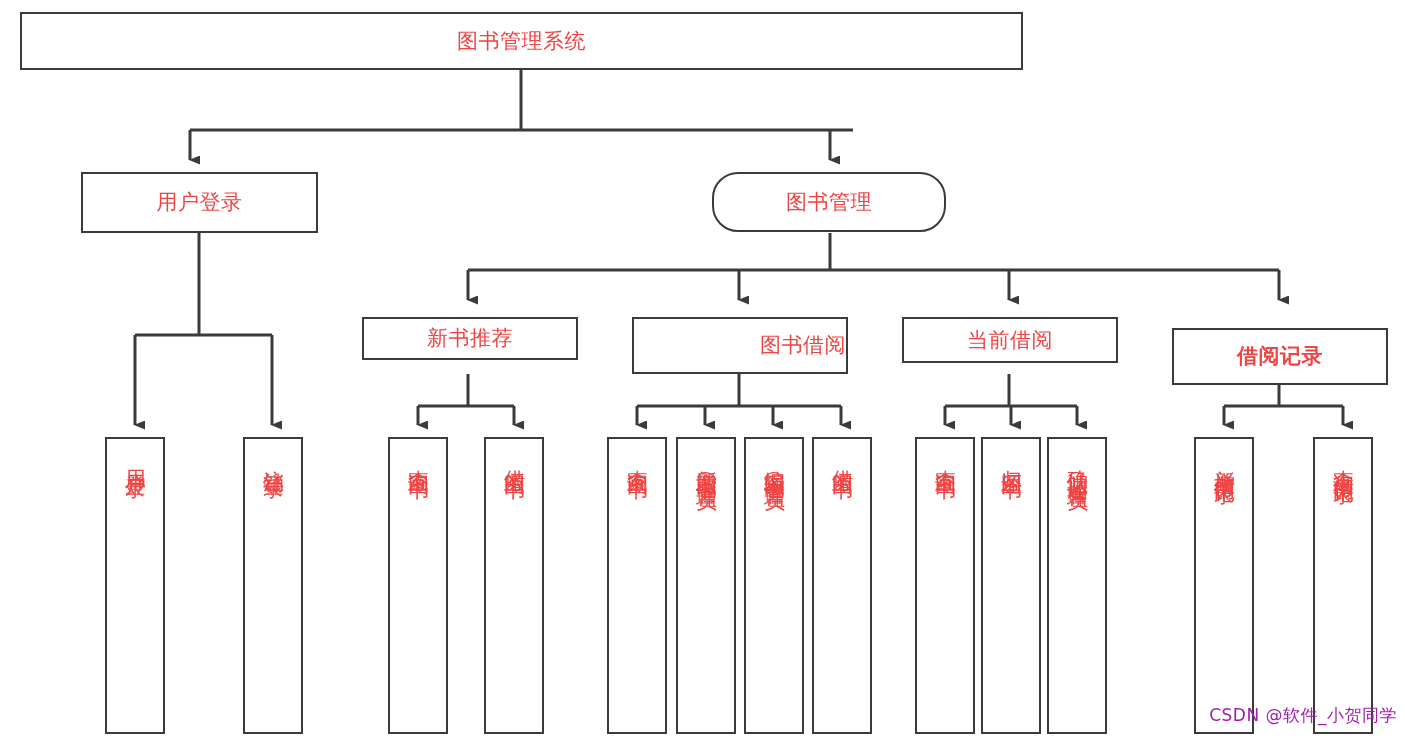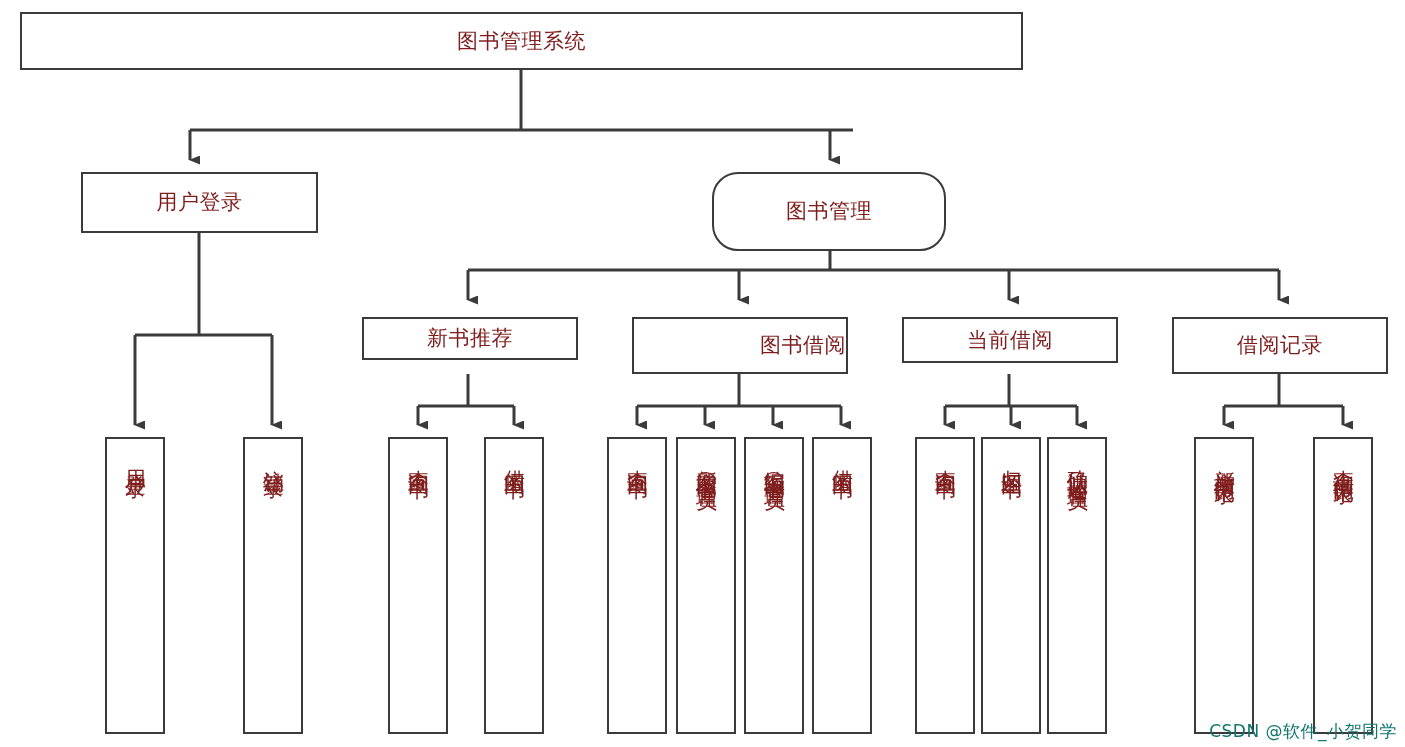--- a/index.html
+++ b/index.html
@@ -33,21 +33,21 @@
     display: flex;
     align-items: center;
     justify-content: center;
     color: #1a1a1a;
   }
   .node-label {
     font-size: 21px;
     line-height: 1.18;
     letter-spacing: 0.5px;
     white-space: nowrap;
-    color: #7f1d1d;
+    color: #ef4444;
   }
   
   .node.horiz .node-label {
     writing-mode: horizontal-tb;
   }
   
   .node.vert {
     align-items: flex-start;
     justify-content: center;
     padding-top: 14px;
@@ -56,23 +56,23 @@
     writing-mode: vertical-rl;
     text-orientation: upright;
     font-size: 21px;
     line-height: 1.0;
     letter-spacing: 3px;
     white-space: nowrap;
   }
   #watermark {
     position: absolute;
     right: 8px;
-    bottom: 4px;
+    bottom: 20px;
     font-size: 17px;
-    color: #0f766e;
+    color: #a21caf;
     letter-spacing: 0.5px;
     white-space: nowrap;
     pointer-events: none;
   }
 </style>
 </head>
 <body>
 
 <div id="diagram-root">
 
@@ -127,37 +127,37 @@
   </svg>
 
   <div class="node horiz" style="left:20px; top:12px; width:1003px; height:58px;">
     <span class="node-label">图书管理系统</span>
   </div>
 
   <div class="node horiz" style="left:81px; top:172px; width:237px; height:61px;">
     <span class="node-label">用户登录</span>
   </div>
 
-  <div class="node horiz" style="left:712px; top:172px; width:234px; height:79px;border-radius:26px;">
+  <div class="node horiz" style="left:712px; top:172px; width:234px; height:60px;border-radius:26px;">
     <span class="node-label">图书管理</span>
   </div>
 
   <div class="node horiz" style="left:362px; top:317px; width:216px; height:43px;">
     <span class="node-label">新书推荐</span>
   </div>
 
   <div class="node horiz" style="left:632px; top:317px; width:216px; height:57px;justify-content:flex-end;">
     <span class="node-label">图书借阅</span>
   </div>
 
   <div class="node horiz" style="left:902px; top:317px; width:216px; height:46px;">
     <span class="node-label">当前借阅</span>
   </div>
 
-  <div class="node horiz" style="left:1172px; top:317px; width:216px; height:57px;">
+  <div class="node horiz" style="left:1172px; top:328px; width:216px; height:57px;font-weight:bold;">
     <span class="node-label">借阅记录</span>
   </div>
 
   <div class="node vert" style="left:105px; top:437px; width:60px; height:297px;">
     <span class="node-label">用户登录</span>
   </div>
 
   <div class="node vert" style="left:243px; top:437px; width:60px; height:297px;">
     <span class="node-label">注销登录</span>
   </div>

